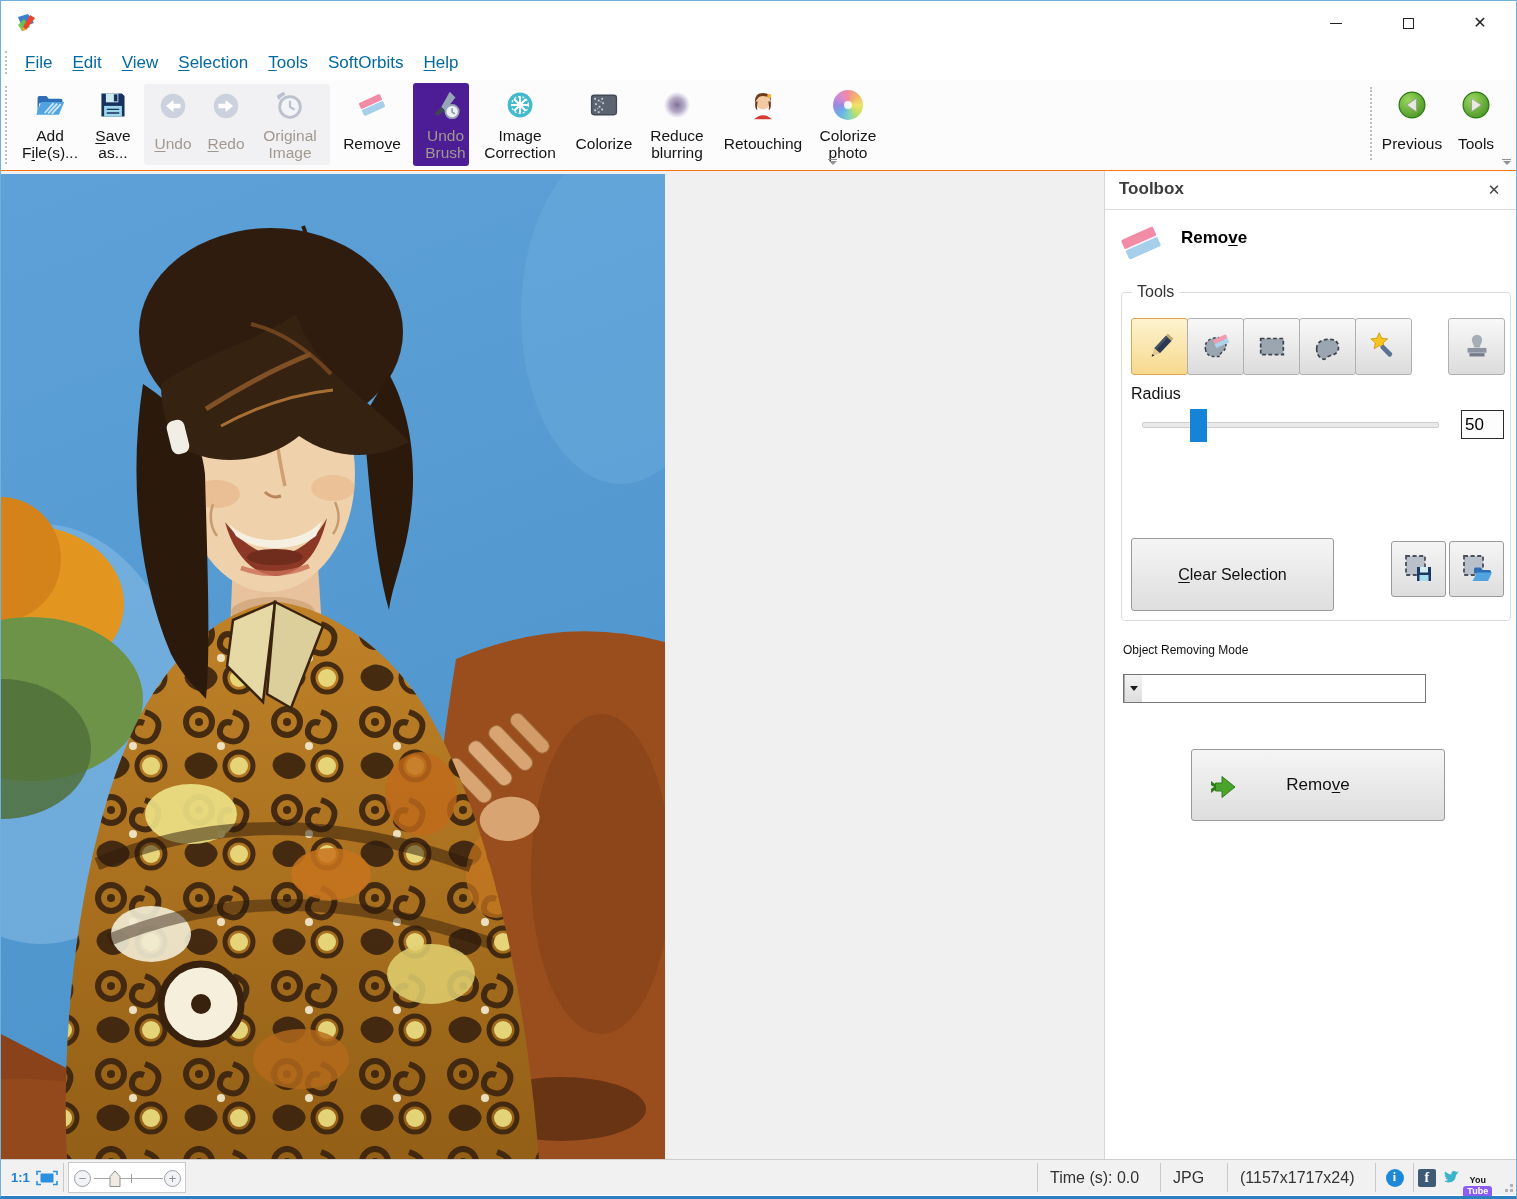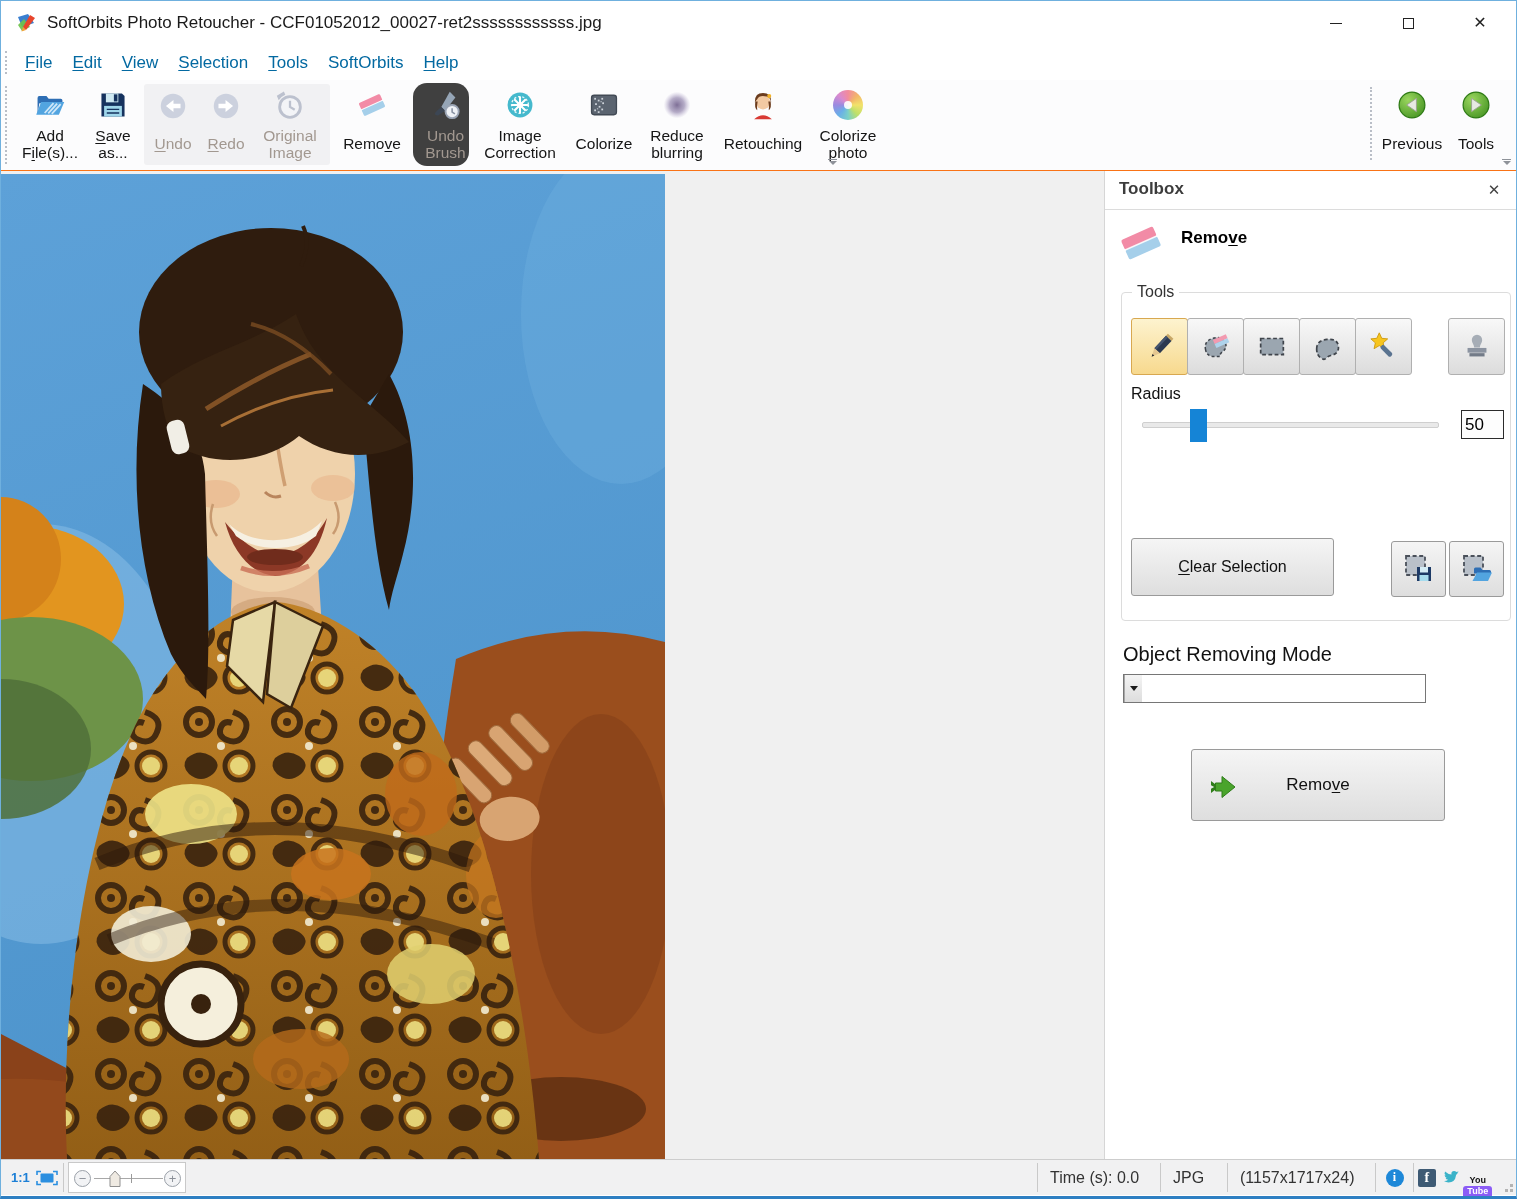--- a/index.html
+++ b/index.html
@@ -26,21 +26,21 @@
   .mn { text-decoration: underline; text-underline-offset:2px; }
 
   
   .toolbar { height:91px; background:#fcfcfd; border-bottom:1px solid #f97316; display:flex; align-items:stretch; position:relative; padding:3px 0 4px 14px; }
   .tb-item { display:flex; flex-direction:column; align-items:center; padding-top:5px; margin:0 2px; }
   .tb-icon { width:34px; height:34px; display:flex; align-items:center; justify-content:center; }
   .tb-icon svg { width:32px; height:32px; }
   .tb-label { flex:1; display:flex; align-items:center; justify-content:center; text-align:center;
     font-size:15.5px; line-height:1.12; color:#151515; }
   .tb-group { display:flex; background:#f1f1f3; border-radius:3px; margin:1px 3px; padding:0 2px; }
-  .tb-pressed { background:#404040; border-radius:14px;padding-left:9px; }
+  .tb-pressed { background:#4c1d95; border-radius:3px;padding-left:9px; }
   .tb-item.disabled .tb-label { color:#a29890; }
   .tb-right { margin-left:auto; display:flex; position:relative; padding-left:12px; margin-right:14px; }
   .tb-sep { border-left:2px dotted #b9bec7; margin:4px 2px 6px 2px; }
   .chev { position:absolute; width:11px; height:8px; }
   .chev .bar { display:block; width:9px; border-top:1.5px solid #8e9299; margin:0 auto; }
   .chev .tri { display:block; width:0; height:0; margin:1px auto 0; border-left:4.5px solid transparent; border-right:4.5px solid transparent; border-top:4.5px solid #8e9299; }
   .colorwheel { width:30px; height:30px; border-radius:50%;
     background: conic-gradient(#f28b9d,#f2b56a,#f2e26a,#bfe06a,#7ad0c8,#6aaee8,#9a8ae0,#d88ad0,#f28b9d); position:relative; }
   .colorwheel::after { content:""; position:absolute; left:11px; top:11px; width:8px; height:8px; border-radius:50%; background:#fff; opacity:.9; }
 
@@ -59,25 +59,25 @@
   .fieldset { position:absolute; left:16px; top:121px; width:390px; height:329px; border:1px solid #dcdcdc; border-radius:4px; }
   .legend { position:absolute; left:10px; top:-10px; background:#fff; padding:0 5px; font-size:16px; color:#333; }
   .tool-btn { position:absolute; width:57px; height:57px; border:1px solid #b0b0b0; background:linear-gradient(#f8f8f8,#dcdcdc); border-radius:3px; display:flex; align-items:center; justify-content:center; }
   .tool-btn svg { width:34px; height:34px; }
   .tool-btn.selected { background:linear-gradient(#fdf3cf,#f7d98e); border-color:#d8a850; }
   .radius-label { position:absolute; left:9px; top:92px; font-size:16px; color:#111; }
   .slider-track { position:absolute; left:20px; top:129px; width:297px; height:6px; background:#e9e9e9; border:1px solid #cfcfcf; border-radius:2px; }
   .slider-handle { position:absolute; left:68px; top:116px; width:17px; height:33px; background:#1584d6; }
   .radius-input { position:absolute; left:339px; top:117px; width:43px; height:29px; border:1px solid #2b2b2b; font-size:17px; font-family:"Liberation Sans",sans-serif; padding:0 3px; background:#fdfdfd; }
   .btn { border:1px solid #9a9a9a; background:linear-gradient(#f5f5f5,#dedede); border-radius:3px; font-size:16px; color:#111; display:flex; align-items:center; justify-content:center; }
-  .clear-btn { position:absolute; left:9px; top:245px; width:203px; height:58px; }
+  .clear-btn { position:absolute; left:9px; top:245px; width:203px; height:73px; }
   .sel-btn { position:absolute; top:248px; width:55px; height:56px; }
   .sel-btn svg { width:36px; height:36px; }
 
-  .orm-label { position:absolute; left:18px; top:472px; font-size:20px; color:#111; }
+  .orm-label { position:absolute; left:18px; top:472px; font-size:12px; color:#111; }
   .combo { position:absolute; left:18px; top:503px; width:303px; height:29px; border:1px solid #767676; background:#fff; display:flex; }
   .combo-value { flex:1; font-size:16px; line-height:27px; padding-left:7px; color:#111; }
   .combo-arrow { width:18px; border-left:1px solid #a8a8a8; background:linear-gradient(#f4f4f4,#dddddd); display:flex; align-items:center; justify-content:center; }
   .combo-arrow i { width:0; height:0; border-left:4.5px solid transparent; border-right:4.5px solid transparent; border-top:5px solid #1a1a1a; }
   .remove-btn { position:absolute; left:86px; top:578px; width:254px; height:72px; font-size:17px; }
   .remove-btn svg { position:absolute; left:16px; top:23px; width:40px; height:28px; }
 
   
   .statusbar { height:36px; background:#f1f1f2; border-top:1px solid #cdcdcd; display:flex; align-items:stretch; font-size:16px; color:#333; position:relative; }
   .sb-sep { border-left:1px solid #c9c9c9; margin:3px 0; }
@@ -103,21 +103,20 @@
 
 <div class="window">
 
   <div class="titlebar">
     <svg class="app-logo" viewBox="0 0 24 24">
       <path d="M4,6 L14,3 L20,12 L8,16 Z" fill="#3a7fd0"></path>
       <path d="M4,14 L10,8 L16,16 L8,20 Z" fill="#6cc24a" opacity=".92"></path>
       <path d="M16,4 L21,7 L12,19 L9,16 Z" fill="#e8452c"></path>
       <path d="M9,16 l3,3 -4.5,1.5 z" fill="#f2a23a"></path>
     </svg>
-    <span class="title-text">SoftOrbits Photo Retoucher - CCF01052012_00027-ret2ssssssssssss.jpg</span>
     <div class="win-controls">
       <div class="win-btn">
           <span class="glyph-min"></span>
         </div>
       <div class="win-btn">
           <span class="glyph-max"></span>
         </div>
       <div class="win-btn">
           <span class="glyph-close">✕</span>
         </div>

